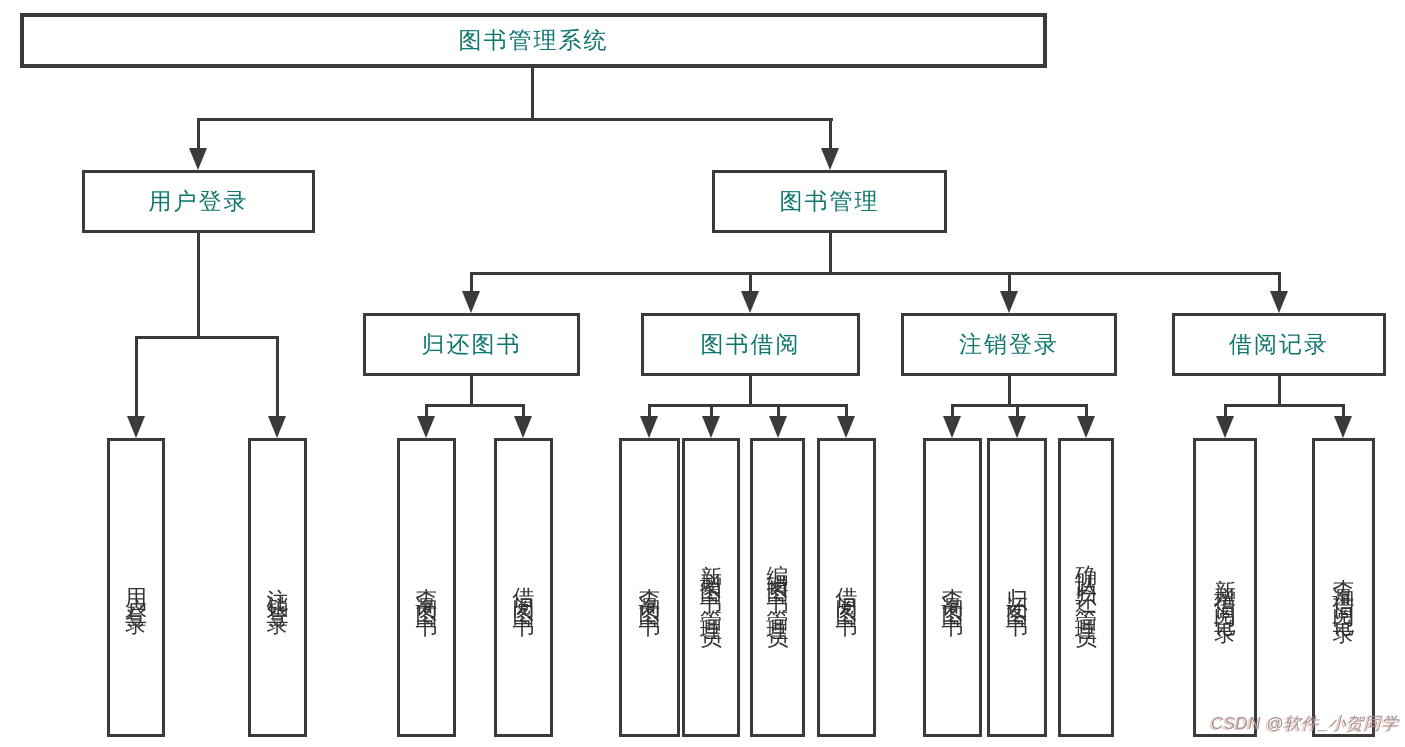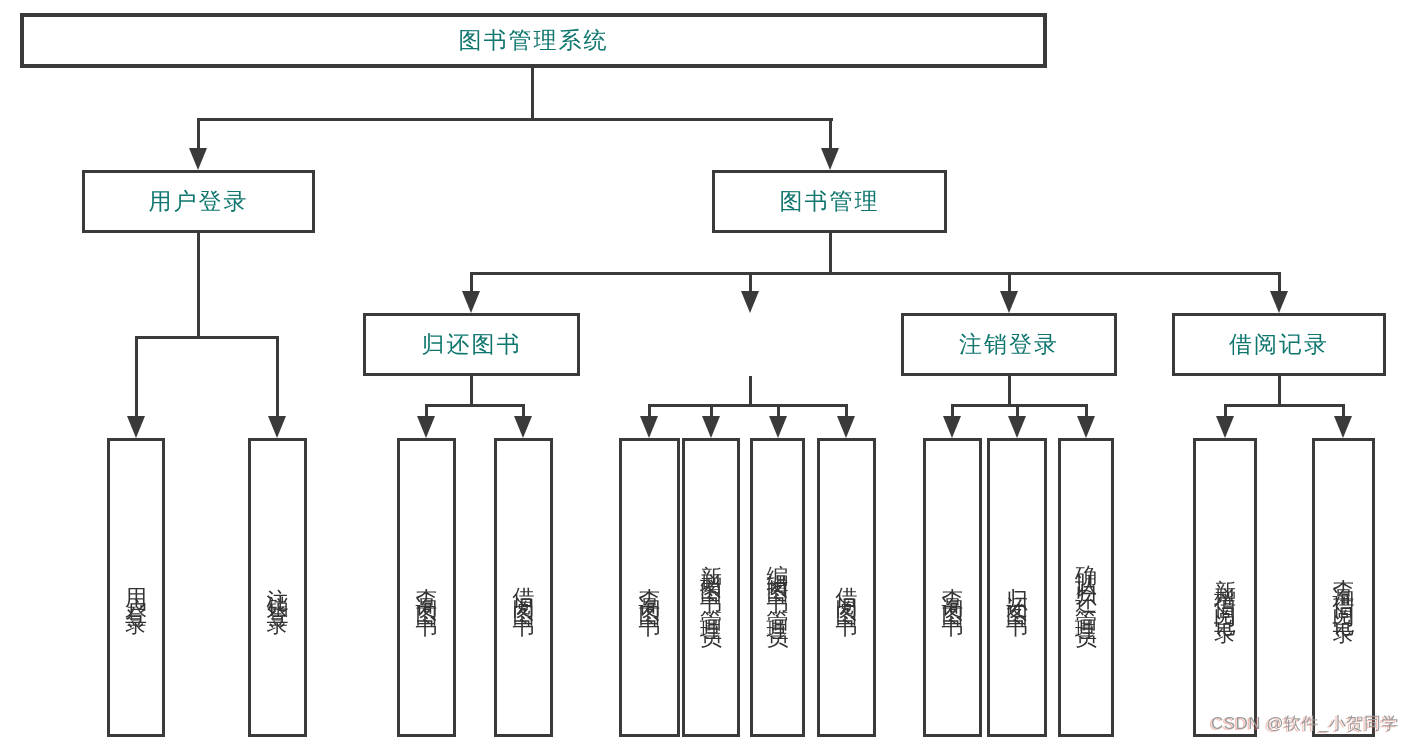--- a/index.html
+++ b/index.html
@@ -22,41 +22,44 @@
     font-size:22px;line-height:1;letter-spacing:9px;color:#333;white-space:nowrap;
   }
   .ln{position:absolute;background:#3a3a3a;}
   .ah{
     position:absolute;width:0;height:0;
     border-left:9px solid transparent;border-right:9px solid transparent;
     border-top:22px solid #3a3a3a;
   }
   .watermark{
     position:absolute;right:6px;bottom:12px;font-size:17px;letter-spacing:.5px;
-    color:#9c9c9c;text-shadow:-2px 1px 0 rgba(233,103,81,0.4);white-space:nowrap;
+    color:#9c9c9c;text-shadow:-2px 1px 0 rgba(233,103,81,0.4);white-space:nowrap;font-style:italic;
   }
 </style>
 </head>
 <body>
 
 <div class="canvas">
 
   <div class="box root" style="left:20px;top:13px;width:1027px;height:55px">
     <span class="hlabel">图书管理系统</span>
   </div>
 
   <div class="box" style="left:82px;top:170px;width:233px;height:63px">
     <span class="hlabel">用户登录</span>
   </div>
   <div class="box" style="left:712px;top:170px;width:235px;height:63px">
     <span class="hlabel">图书管理</span>
   </div>
 
   <div class="box" style="left:363px;top:313px;width:217px;height:63px">
     <span class="hlabel">归还图书</span>
+  </div>
+  <div class="box" style="left:641px;top:313px;width:219px;height:63px">
+    <span class="hlabel">图书借阅</span>
   </div>
   <div class="box" style="left:901px;top:313px;width:216px;height:63px">
     <span class="hlabel">注销登录</span>
   </div>
   <div class="box" style="left:1172px;top:313px;width:214px;height:63px">
     <span class="hlabel">借阅记录</span>
   </div>
 
   <div class="leaf" style="left:107px;width:58px">
     <span class="vtext">用户登录</span>

